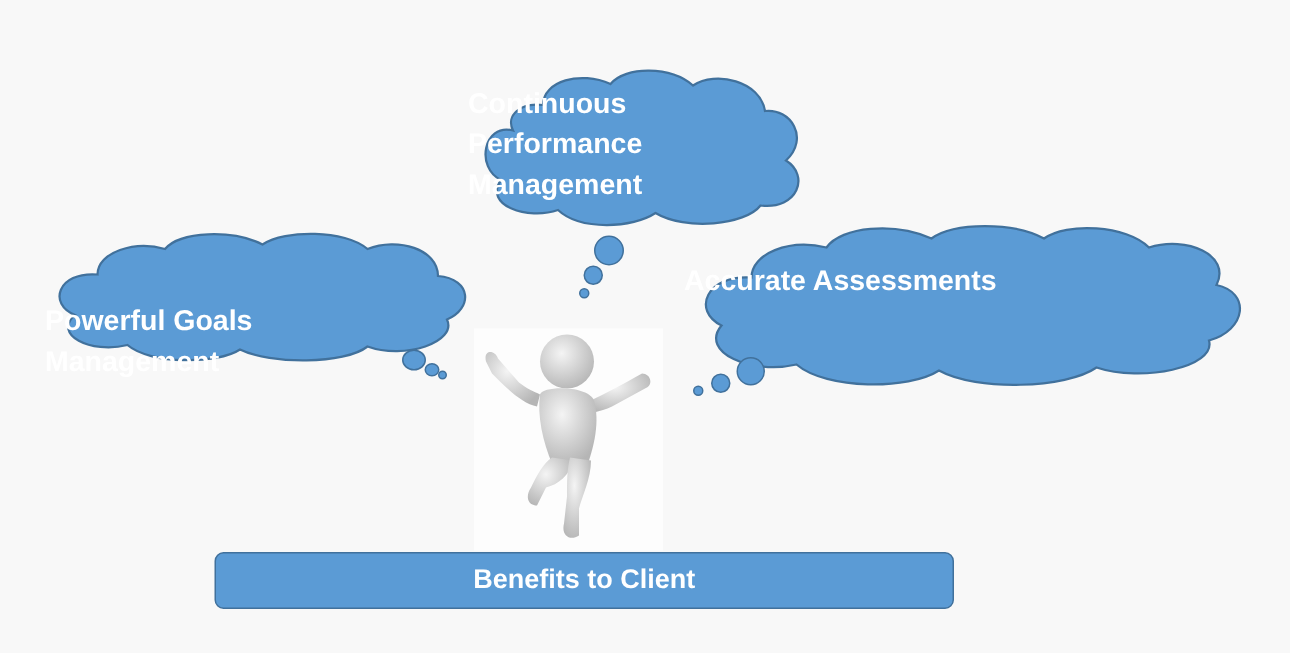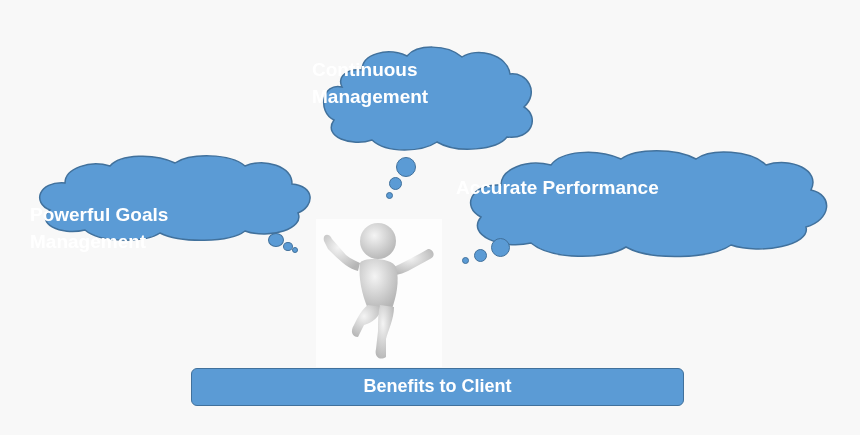--- a/index.html
+++ b/index.html
@@ -6,31 +6,32 @@
   body { width:860px; height:435px; background:#f8f8f8; position:relative; overflow:hidden;
          font-family:"Liberation Sans", sans-serif; }
   .cloud { position:absolute; }
   .cloud svg { position:absolute; left:0; top:0; }
   .cloud-text { position:absolute; left:0; right:0; text-align:left; color:#fff; font-weight:bold;
                 font-size:19px; line-height:27px; }
   .bubble { position:absolute; border-radius:50%; background:#5b9bd5; border:1.5px solid #41719c; box-sizing:border-box; }
   .figure-box { position:absolute; left:316px; top:219px; width:126px; height:148px; background:#fdfdfd; }
   .banner { position:absolute; left:143px; top:368px; width:493px; height:38px; background:#5b9bd5;
             border:1.5px solid #41719c; border-radius:6px; box-sizing:border-box;
-            color:#fff; font-weight:bold; font-size:18px; text-align:center; line-height:35px;margin-left:48px; }
+            color:#fff; font-weight:bold; font-size:18px; text-align:center; line-height:35px; }
 </style>
 </head>
 <body>
 
 <div class="cloud" style="left:312px; top:42px; width:230px; height:112px;">
   <svg width="230" height="112" viewBox="0 0 230 112">
     <path d="M30,45 C10,40 5,70 22,78 C10,95 40,105 60,98 C75,112 110,110 125,100 C145,112 185,108 195,95 C220,98 228,75 212,65 C228,50 215,30 198,32 C195,12 165,5 150,15 C135,2 105,2 95,14 C75,5 50,12 50,28 C35,26 25,35 30,45 Z" fill="#5b9bd5" stroke="#41719c" stroke-width="1.5"></path>
   </svg>
   <div class="cloud-text" style="top:14px;">
     <div>Continuous</div>
+    <div>Performance</div>
     <div>Management</div>
   </div>
 </div>
 <div class="bubble" style="left:396px; top:157px; width:20px; height:20px;"></div>
 <div class="bubble" style="left:389px; top:177px; width:13px; height:13px;"></div>
 <div class="bubble" style="left:386px; top:192px; width:7px; height:7px;"></div>
 
 <div class="cloud" style="left:30px; top:148px; width:290px; height:96px;">
   <svg width="290" height="96" viewBox="0 0 290 96">
     <path d="M35,35 C8,33 2,55 20,62 C5,75 30,88 55,82 C70,95 115,95 130,85 C150,95 200,95 215,83 C240,92 275,80 268,65 C285,58 285,38 262,36 C262,18 235,10 215,18 C200,5 160,5 145,15 C125,5 90,6 80,18 C60,12 35,20 35,35 Z" fill="#5b9bd5" stroke="#41719c" stroke-width="1.5"></path>
@@ -42,21 +43,21 @@
 </div>
 <div class="bubble" style="left:268px; top:233px; width:16px; height:14px;"></div>
 <div class="bubble" style="left:283px; top:242px; width:10px; height:9px;"></div>
 <div class="bubble" style="left:292px; top:247px; width:6px; height:6px;"></div>
 
 <div class="cloud" style="left:456px; top:145px; width:378px; height:116px;">
   <svg width="378" height="116" viewBox="0 0 378 116">
     <path d="M45,40 C15,38 5,62 25,72 C10,90 45,105 75,98 C95,115 150,115 170,102 C195,116 255,114 275,100 C305,110 355,100 350,82 C375,75 378,50 355,45 C365,25 335,12 310,20 C295,5 255,3 240,14 C220,3 180,3 165,14 C140,3 105,6 95,20 C70,14 45,24 45,40 Z" fill="#5b9bd5" stroke="#41719c" stroke-width="1.5"></path>
   </svg>
   <div class="cloud-text" style="top:29px;">
-    <div>Accurate Performance</div>
+    <div>Accurate Assessments</div>
   </div>
 </div>
 <div class="bubble" style="left:491px; top:238px; width:19px; height:19px;"></div>
 <div class="bubble" style="left:474px; top:249px; width:13px; height:13px;"></div>
 <div class="bubble" style="left:462px; top:257px; width:7px; height:7px;"></div>
 
 <div class="figure-box">
   <svg width="126" height="148" viewBox="0 0 126 148">
     <defs>
       <radialGradient id="g" cx="40%" cy="35%" r="70%">

